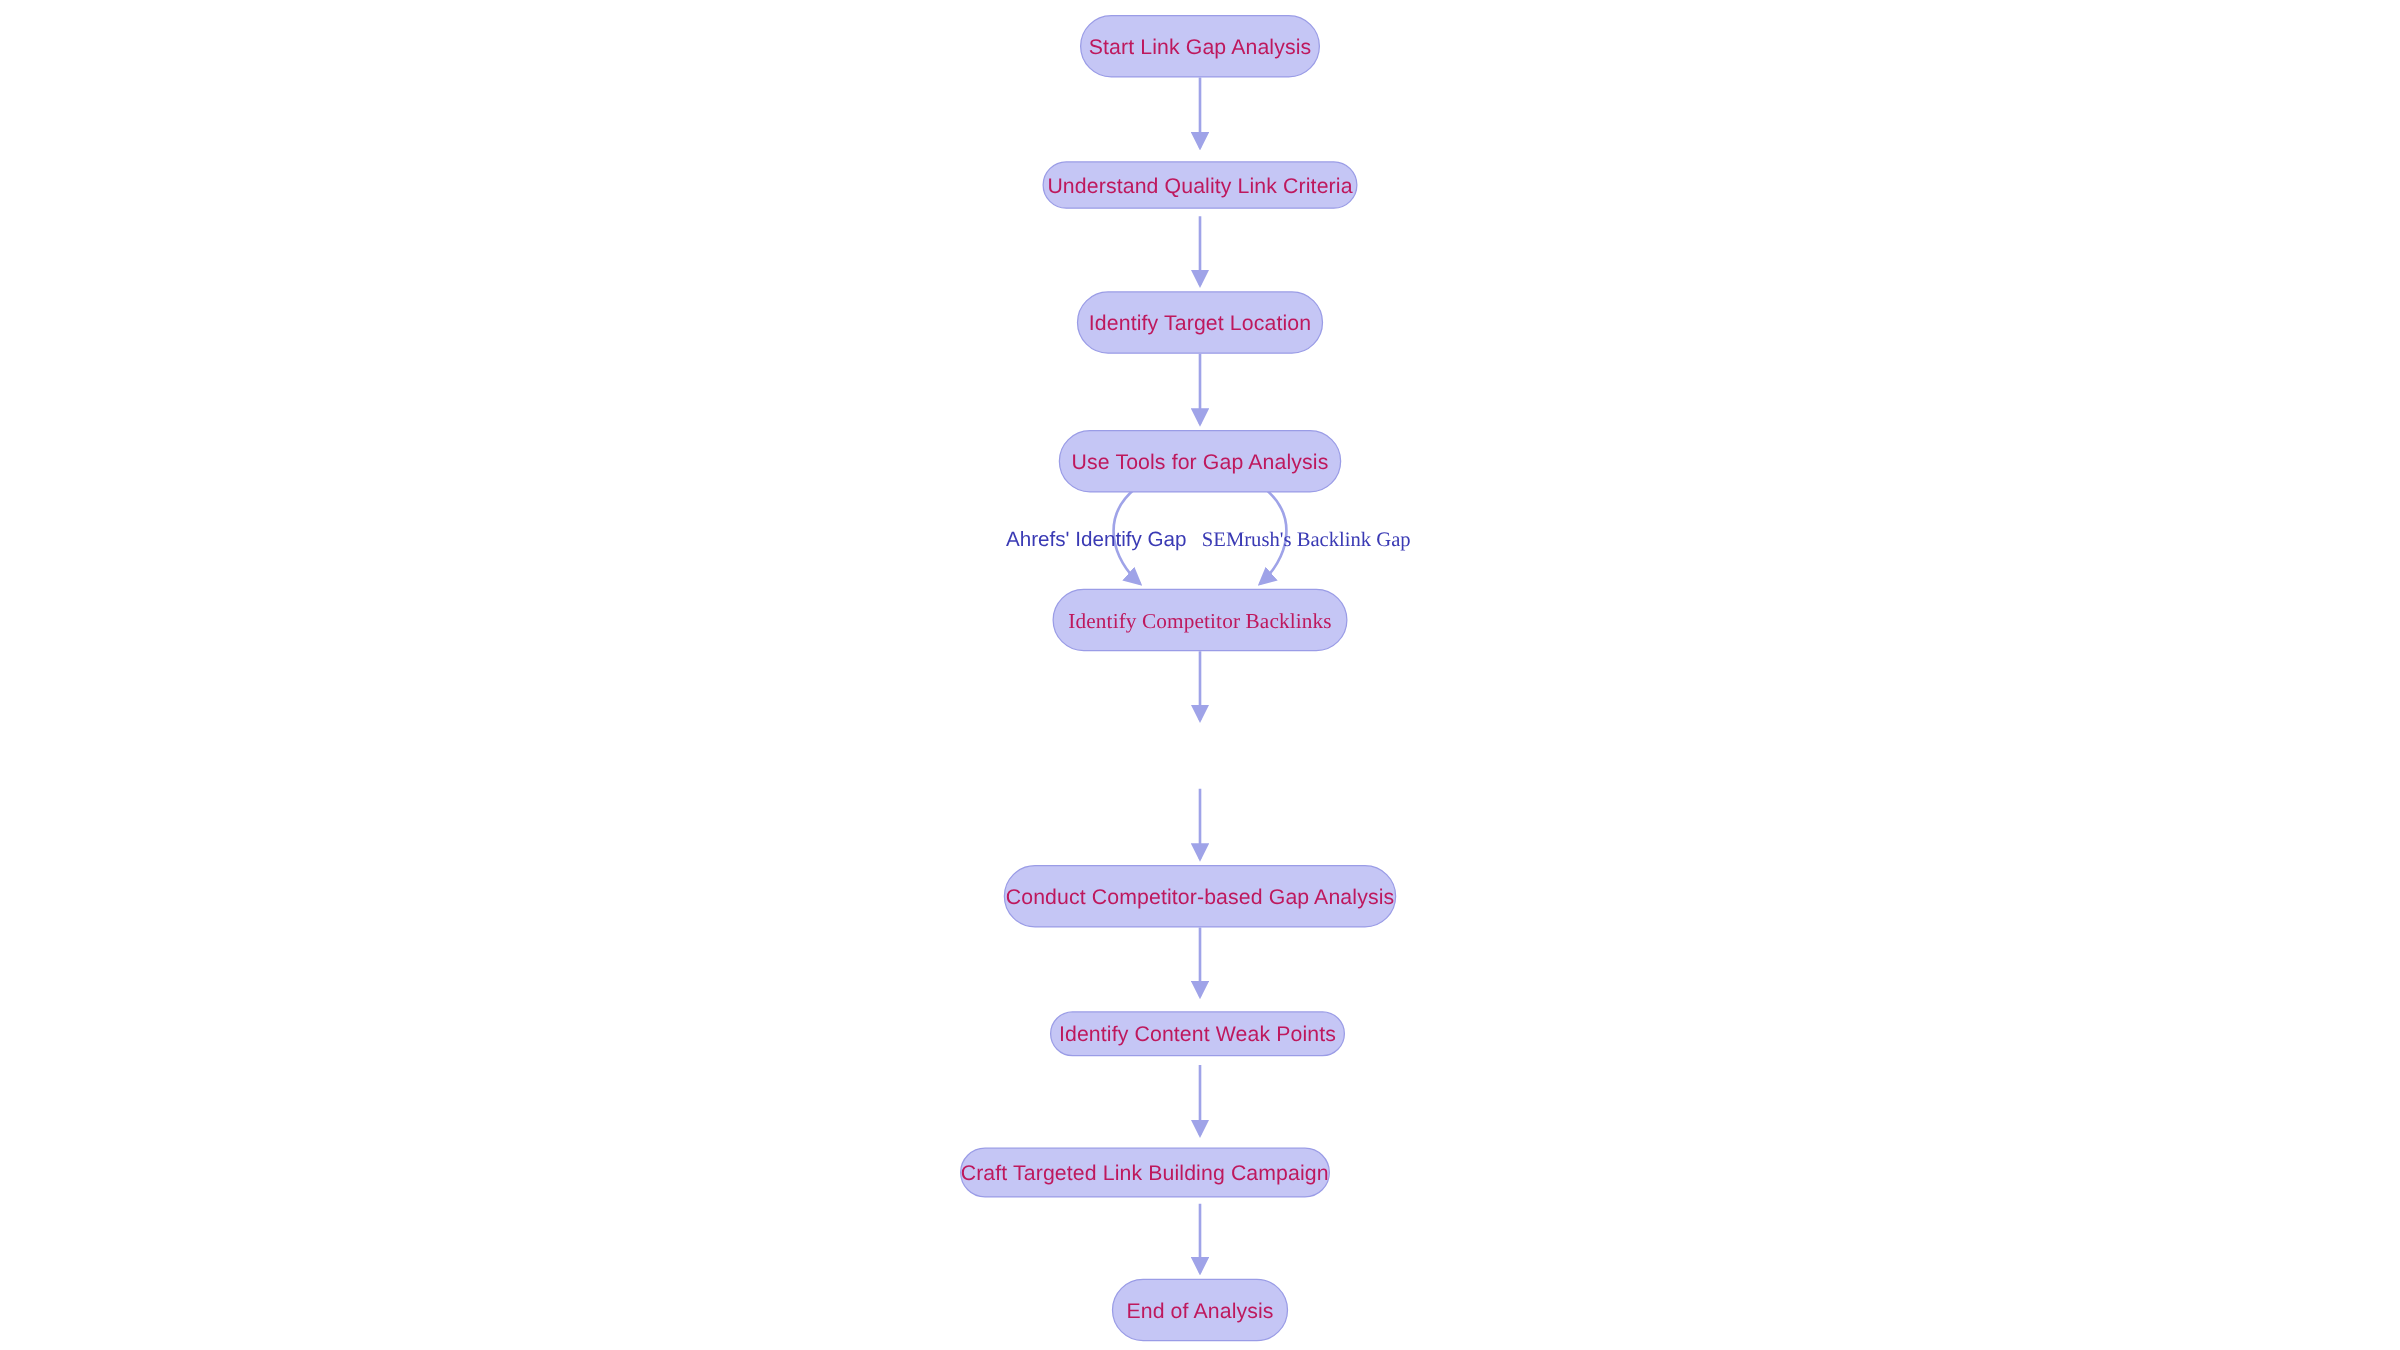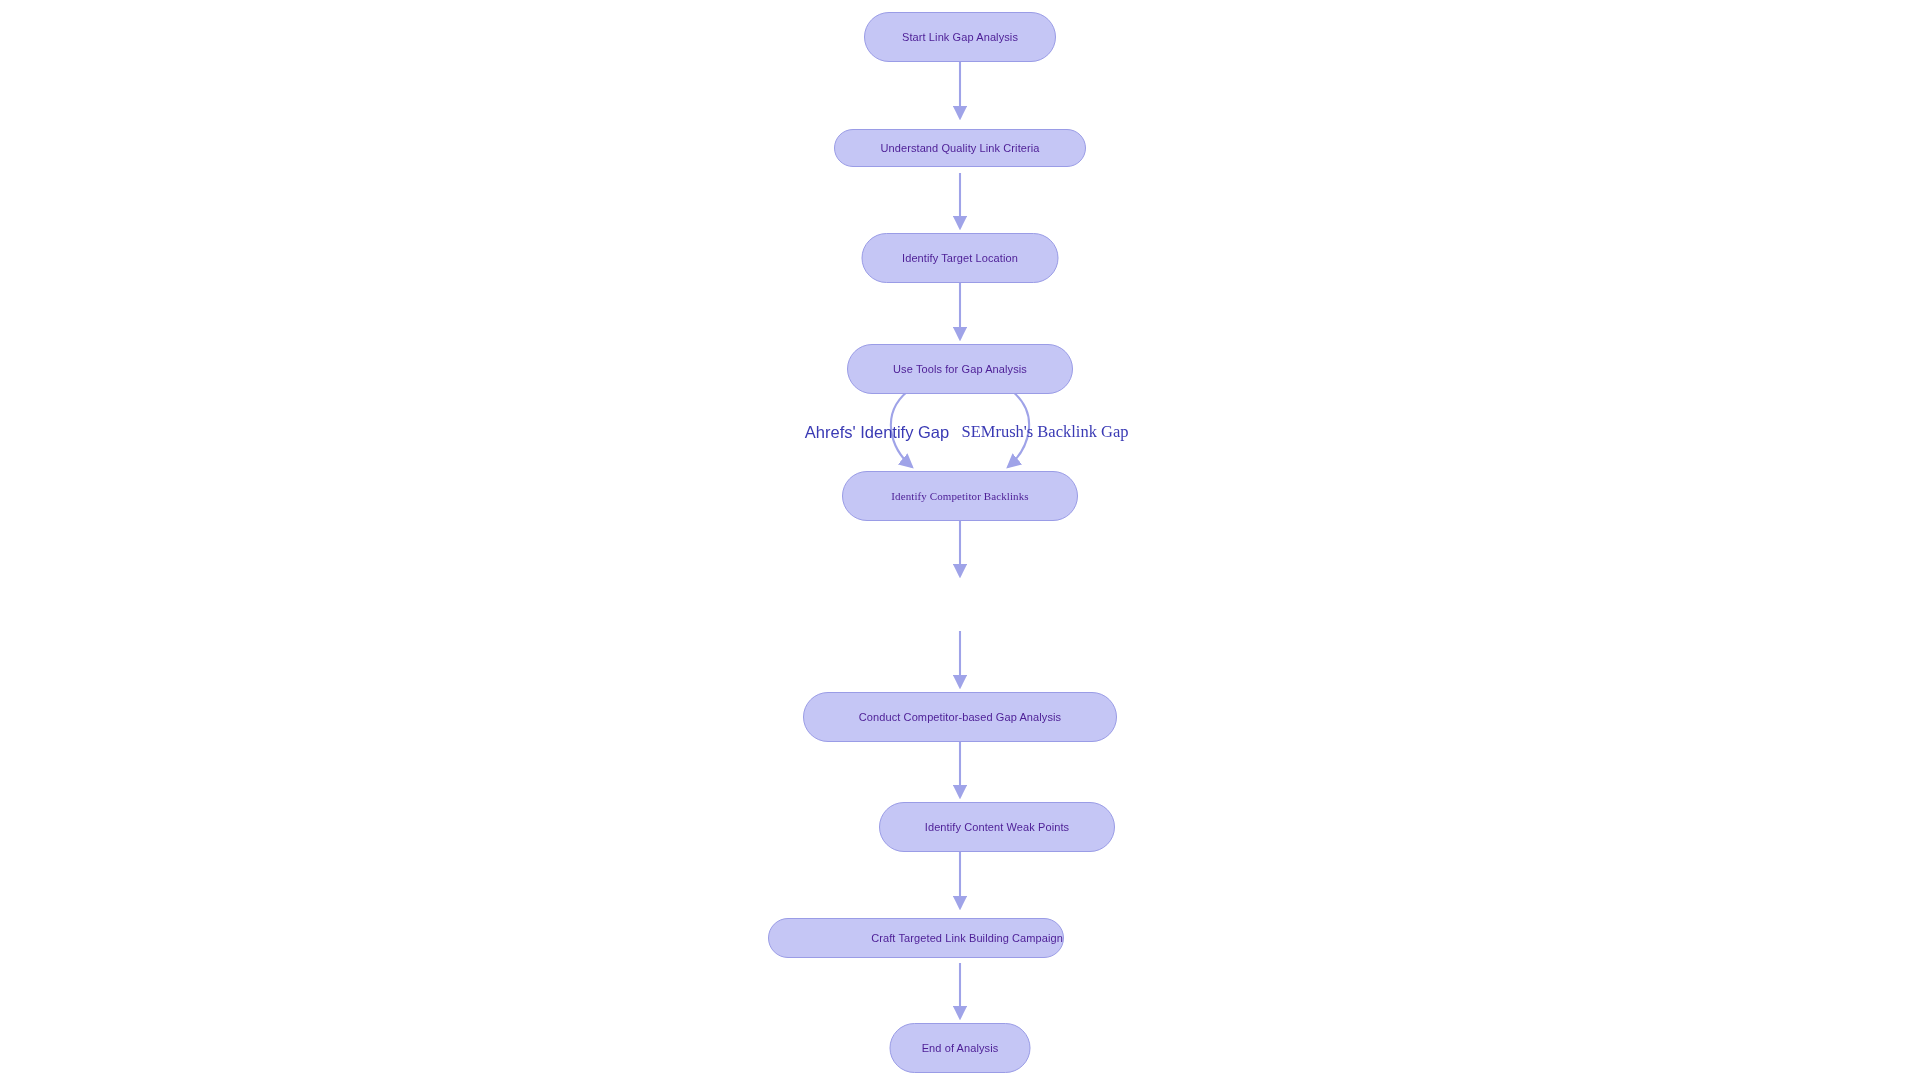--- a/index.html
+++ b/index.html
@@ -30,22 +30,22 @@
   }
   .node {
     position: absolute;
     box-sizing: border-box;
     display: flex;
     align-items: center;
     justify-content: center;
     background: #c5c6f5;
     border: 1.3px solid #9a9ce6;
     border-radius: 999px;
-    color: #4c1d95;
-    font-size: 11px;
+    color: #be185d;
+    font-size: 17px;
     letter-spacing: 0.1px;
     white-space: nowrap;
     transform: translate(-50%, -50%);
   }
   .node-label {
     display: block;
     line-height: 1;
   }
   .edge-label {
     position: absolute;
@@ -101,21 +101,21 @@
 
   <div class="node" style="left:960px; top:496px; width:236px; height:50px;font-family:Liberation Serif, serif;">
     <span class="node-label">Identify Competitor Backlinks</span>
   </div>
 
 
   <div class="node" style="left:960px; top:717px; width:314px; height:50px;">
     <span class="node-label">Conduct Competitor-based Gap Analysis</span>
   </div>
 
-  <div class="node" style="left:997px; top:827px; width:236px; height:50px;">
+  <div class="node" style="left:958px; top:827px; width:236px; height:36px;">
     <span class="node-label">Identify Content Weak Points</span>
   </div>
 
   <div class="node" style="left:916px; top:938px; width:296px; height:40px;justify-content:flex-end;">
     <span class="node-label">Craft Targeted Link Building Campaign</span>
   </div>
 
   <div class="node" style="left:960px; top:1048px; width:141px; height:50px;">
     <span class="node-label">End of Analysis</span>
   </div>

